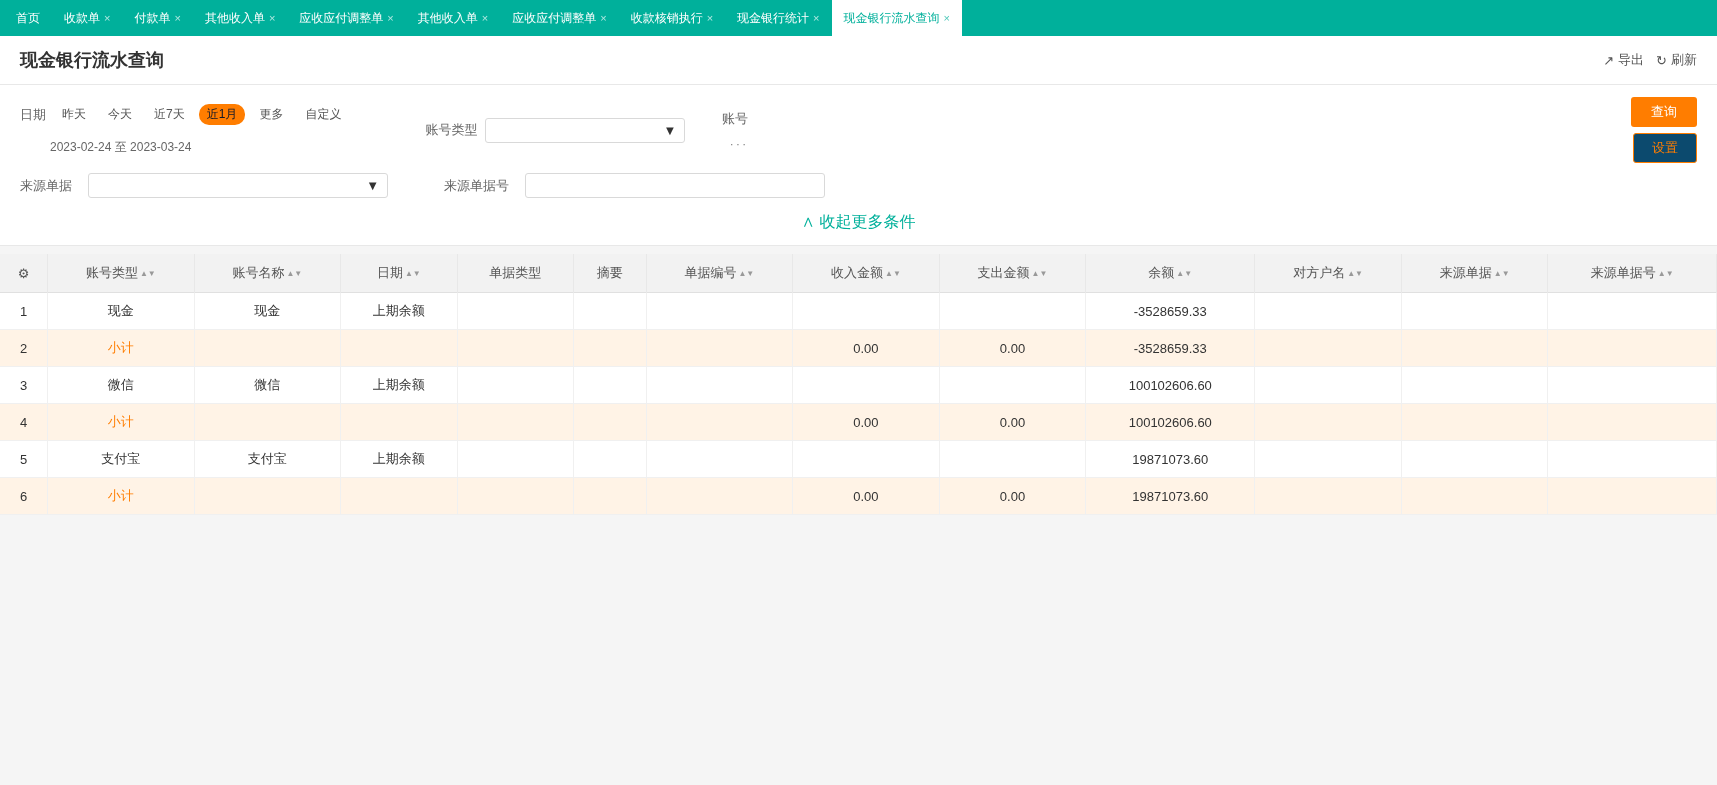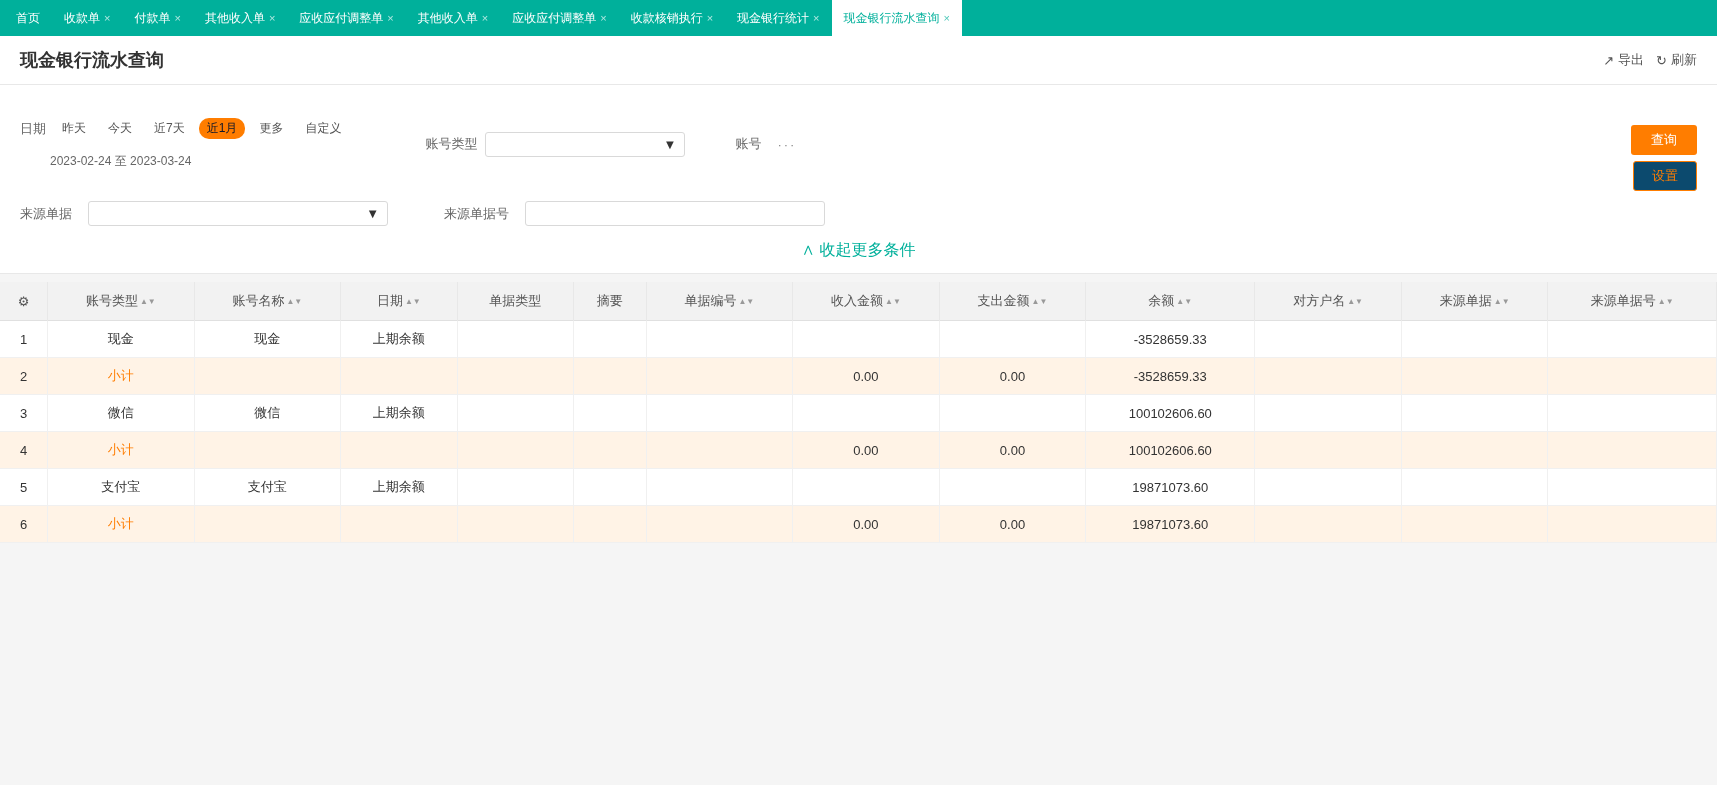--- a/index.html
+++ b/index.html
@@ -123,21 +123,20 @@
       justify-content: space-between;
     }
     .query-btn {
       background: #ff7d00;
       color: #fff;
       border: none;
       padding: 6px 20px;
       border-radius: 3px;
       cursor: pointer;
       font-size: 13px;
-      margin-top: 28px;
     }
     .setting-btn {
       background: #0c4a6e;
       color: #ff7d00;
       border: 1px solid #ff7d00;
       padding: 5px 18px;
       border-radius: 3px;
       cursor: pointer;
       font-size: 13px;
     }
@@ -287,21 +286,21 @@
     </div>
 
     <div class="filter-field-group" style="margin-left:60px;">
       <span class="filter-label">账号类型</span>
       <div class="filter-select" style="width:200px;">
         <span></span>
         <span>▼</span>
       </div>
     </div>
 
-    <div class="filter-field-group" style="margin-left:34px;">
+    <div class="filter-field-group" style="margin-left:20px;flex-direction:column;">
       <span class="filter-label">账号</span>
       <span class="dots-icon" style="margin-left:8px;">···</span>
     </div>
 
     <div style="margin-left:auto;display:flex;flex-direction:column;gap:6px;align-items:flex-end;">
       <button class="query-btn">查询</button>
       <button class="setting-btn">设置</button>
     </div>
   </div>
 

